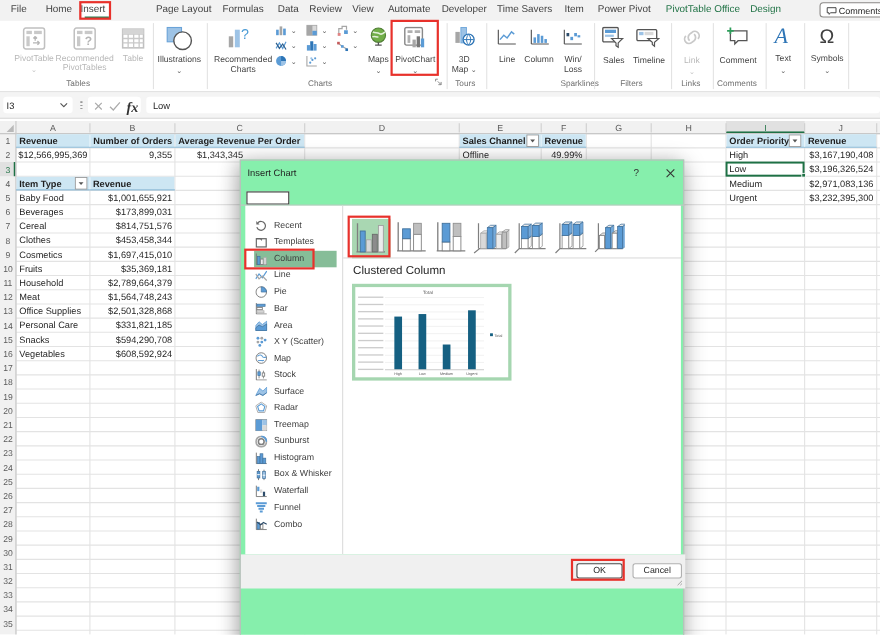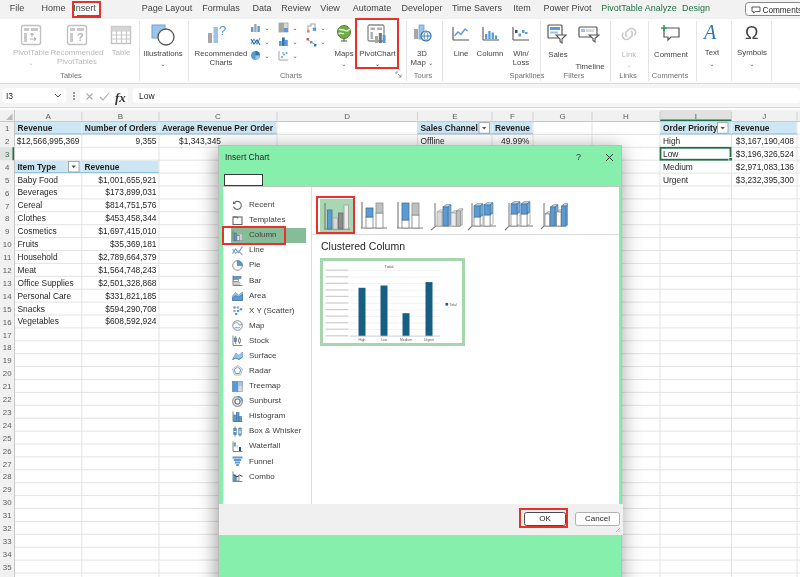--- a/index.html
+++ b/index.html
@@ -25,21 +25,21 @@
 <span class="tab " style="left:167px;">Page Layout</span>
 <span class="tab " style="left:221px;">Formulas</span>
 <span class="tab " style="left:262px;">Data</span>
 <span class="tab " style="left:296px;">Review</span>
 <span class="tab " style="left:330px;">View</span>
 <span class="tab " style="left:372px;">Automate</span>
 <span class="tab " style="left:422px;">Developer</span>
 <span class="tab " style="left:477px;">Time Savers</span>
 <span class="tab " style="left:522px;">Item</span>
 <span class="tab " style="left:567.5px;">Power Pivot</span>
-<span class="tab g" style="left:639px;">PivotTable Analyze</span>
+<span class="tab g" style="left:639px;">PivotTable Office</span>
 <span class="tab g" style="left:696px;">Design</span>
 <div class="a" style="left:77px;top:15px;width:22px;height:1.7px;background:#2e8257;"></div>
 </div>
 <div class="redbox" style="left:72px;top:0.8px;width:29px;height:17.2px;"></div>
 <div class="a" style="left:745px;top:1.5px;width:60px;height:14.5px;border:1px solid #8a8886;border-radius:3.5px;background:#fff;">
 <svg class="a" style="left:5px;top:3px;" width="10" height="8" viewBox="0 0 10 8">
       <path d="M1 1h8v4.6H4.2L2.6 7V5.6H1z" fill="none" stroke="#444" stroke-width="0.9"></path>
     </svg>
 <span class="a" style="left:16.5px;top:3.2px;font-size:8.2px;color:#262626;">Comments</span>
   </div>
@@ -235,21 +235,21 @@
     </div>
 <div class="a" style="left:578px;top:5px;width:22px;height:20px;">
       <svg width="22" height="20" viewBox="0 0 22 20">
         <rect x="1" y="3" width="18" height="10" rx="1" fill="none" stroke="#555" stroke-width="1.2"></rect>
         <rect x="3" y="5" width="4" height="3" fill="#9dc3e6"></rect>
         <rect x="8" y="5" width="8" height="3" fill="#d9d9d9"></rect>
         <path d="M11 11h10l-4 3.5v3.5l-2-1.5V14.5z" fill="#fff" stroke="#555" stroke-width="1.1"></path>
       </svg>
     </div>
 <div class="blabel" style="left:558px;top:31px;">Sales</div>
-<div class="blabel" style="left:590px;top:43px;">Timeline</div>
+<div class="blabel" style="left:590px;top:31px;">Timeline</div>
 <div class="glabel" style="left:574px;">Filters</div>
 <div class="sep" style="left:610px;"></div>
 <div class="a" style="left:618px;top:7px;width:22px;height:16px;">
       <svg width="22" height="16" viewBox="0 0 22 16">
         <path d="M9 11a4 4 0 0 1 0-6l2-1.5a4 4 0 0 1 5.5 5.8" fill="none" stroke="#c9c9c9" stroke-width="1.6"></path>
         <path d="M13 5a4 4 0 0 1 0 6l-2 1.5A4 4 0 0 1 5.5 6.7" fill="none" stroke="#c9c9c9" stroke-width="1.6"></path>
       </svg>
     </div>
 <div class="blabel dis" style="left:629px;top:31px;">Link</div>
 <div class="chev" style="left:629px;top:42px;color:#c0c0c0;">⌄</div>

